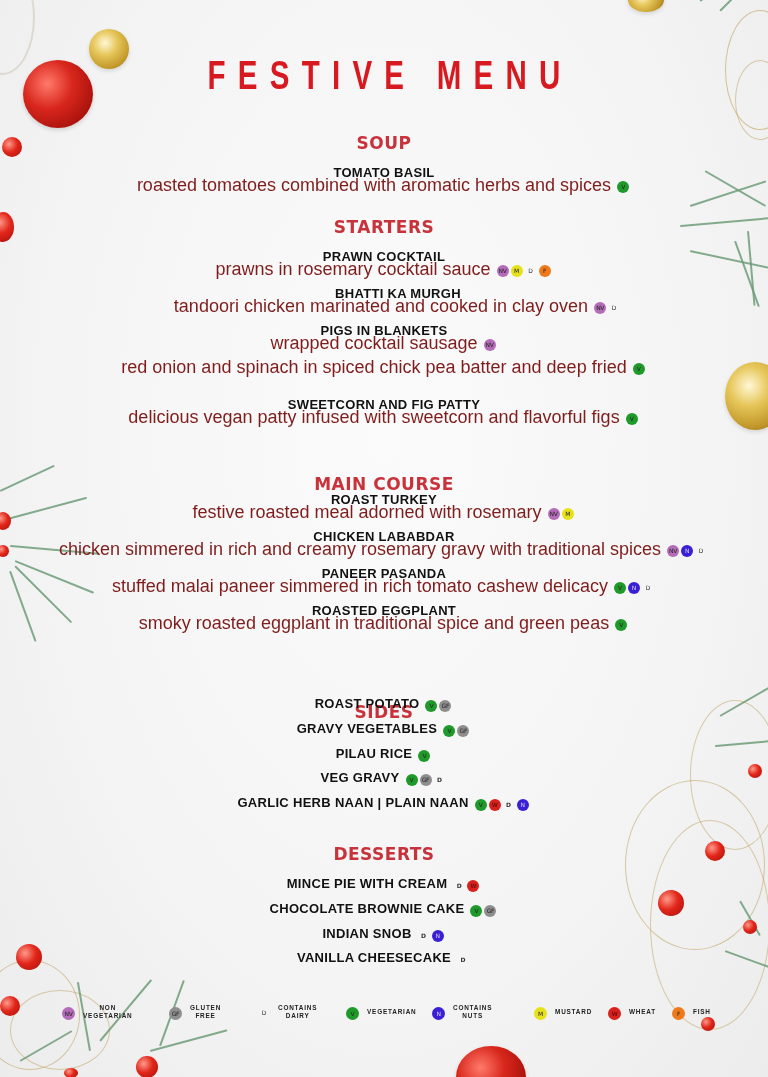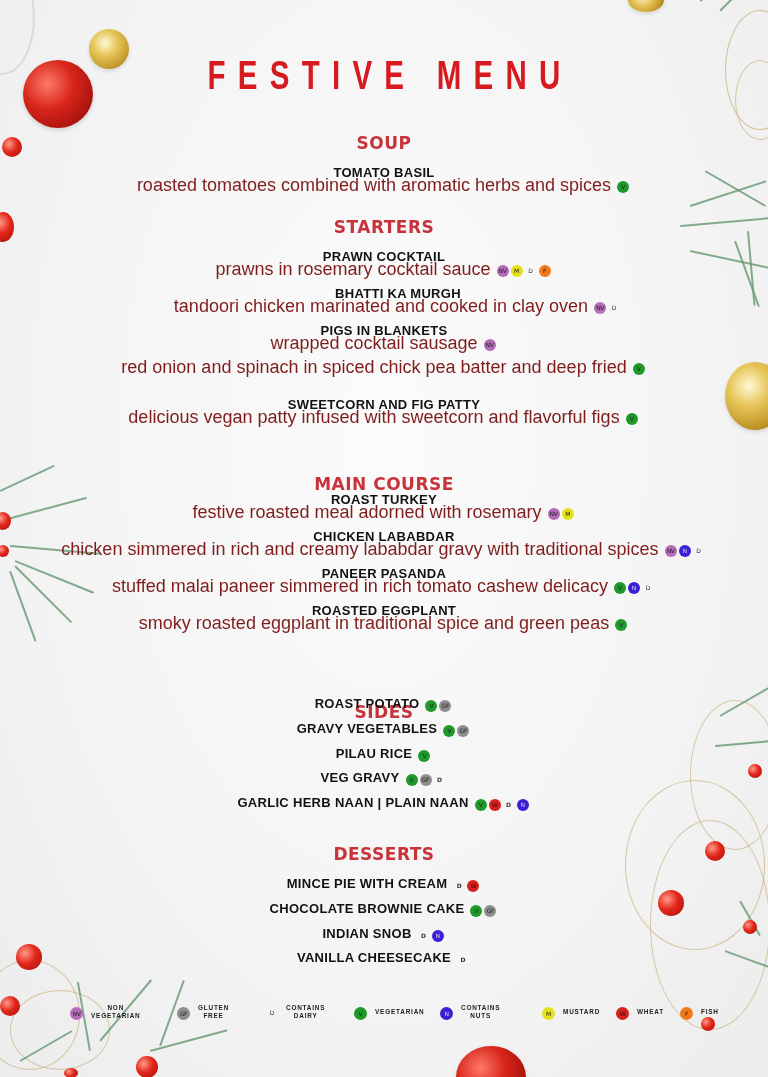--- a/index.html
+++ b/index.html
@@ -58,21 +58,21 @@
     width:12px; height:12px; border-radius:50%;
     font-family:"DejaVu Sans", sans-serif; font-weight:normal;
     font-size:6px; line-height:12px; text-align:center;
     color:#222; margin-right:2px; letter-spacing:-0.3px;
   }
   .badge-d {
     display:inline-block; vertical-align:middle; width:12px; height:12px;
     font-family:"DejaVu Sans", sans-serif; font-size:6px; line-height:12px;
     text-align:center; color:#333; margin-right:2px;
   }
-  .legend { position:absolute; top:1000px; left:12px; width:643px; height:24px; }
+  .legend { position:absolute; top:1000px; left:4px; width:643px; height:24px; }
   .legend-item { position:absolute; top:0; height:24px; display:flex; align-items:center; }
   .legend-item .badge { width:13px; height:13px; line-height:13px; font-size:6px; }
   .legend-label {
     font-family:"Liberation Sans", sans-serif; font-weight:bold;
     font-size:8px; letter-spacing:1px; color:#222; text-align:center;
     line-height:8px; margin-left:6px; transform:scaleX(0.8); transform-origin:left center;
   }
   .needle { position:absolute; height:2px; background:#6f9c78; border-radius:2px; transform-origin:left center; opacity:0.85; }
 </style>
 </head>
@@ -167,21 +167,21 @@
     <span class="item-desc">delicious vegan patty infused with sweetcorn and flavorful figs</span><span class="badges"><span class="badge" style="background: rgb(31, 154, 42);">V</span></span>
   </div>
 
   <div class="section-title" style="top:446px;margin-top:28px;">MAIN COURSE</div>
   <div class="item" style="top:493px;">
     <span class="item-name">ROAST TURKEY</span>
     <span class="item-desc">festive roasted meal adorned with rosemary</span><span class="badges"><span class="badge" style="background: rgb(180, 107, 184);">NV</span><span class="badge" style="background: rgb(230, 226, 26);">M</span></span>
   </div>
   <div class="item" style="top:530px;">
     <span class="item-name">CHICKEN LABABDAR</span>
-    <span class="item-desc">chicken simmered in rich and creamy lababdar gravy with traditional spices</span><span class="badges"><span class="badge" style="background: rgb(180, 107, 184);">NV</span><span class="badge" style="background: rgb(59, 31, 214); color: rgb(221, 221, 221);">N</span><span class="badge-d">D</span></span>
+    <span class="item-desc">chicken simmered in rich and creamy rosemary gravy with traditional spices</span><span class="badges"><span class="badge" style="background: rgb(180, 107, 184);">NV</span><span class="badge" style="background: rgb(59, 31, 214); color: rgb(221, 221, 221);">N</span><span class="badge-d">D</span></span>
   </div>
   <div class="item" style="top:567px;">
     <span class="item-name">PANEER PASANDA</span>
     <span class="item-desc">stuffed malai paneer simmered in rich tomato cashew delicacy</span><span class="badges"><span class="badge" style="background: rgb(31, 154, 42);">V</span><span class="badge" style="background: rgb(59, 31, 214); color: rgb(221, 221, 221);">N</span><span class="badge-d">D</span></span>
   </div>
   <div class="item" style="top:604px;">
     <span class="item-name">ROASTED EGGPLANT</span>
     <span class="item-desc">smoky roasted eggplant in traditional spice and green peas</span><span class="badges"><span class="badge" style="background: rgb(31, 154, 42);">V</span></span>
   </div>
 

